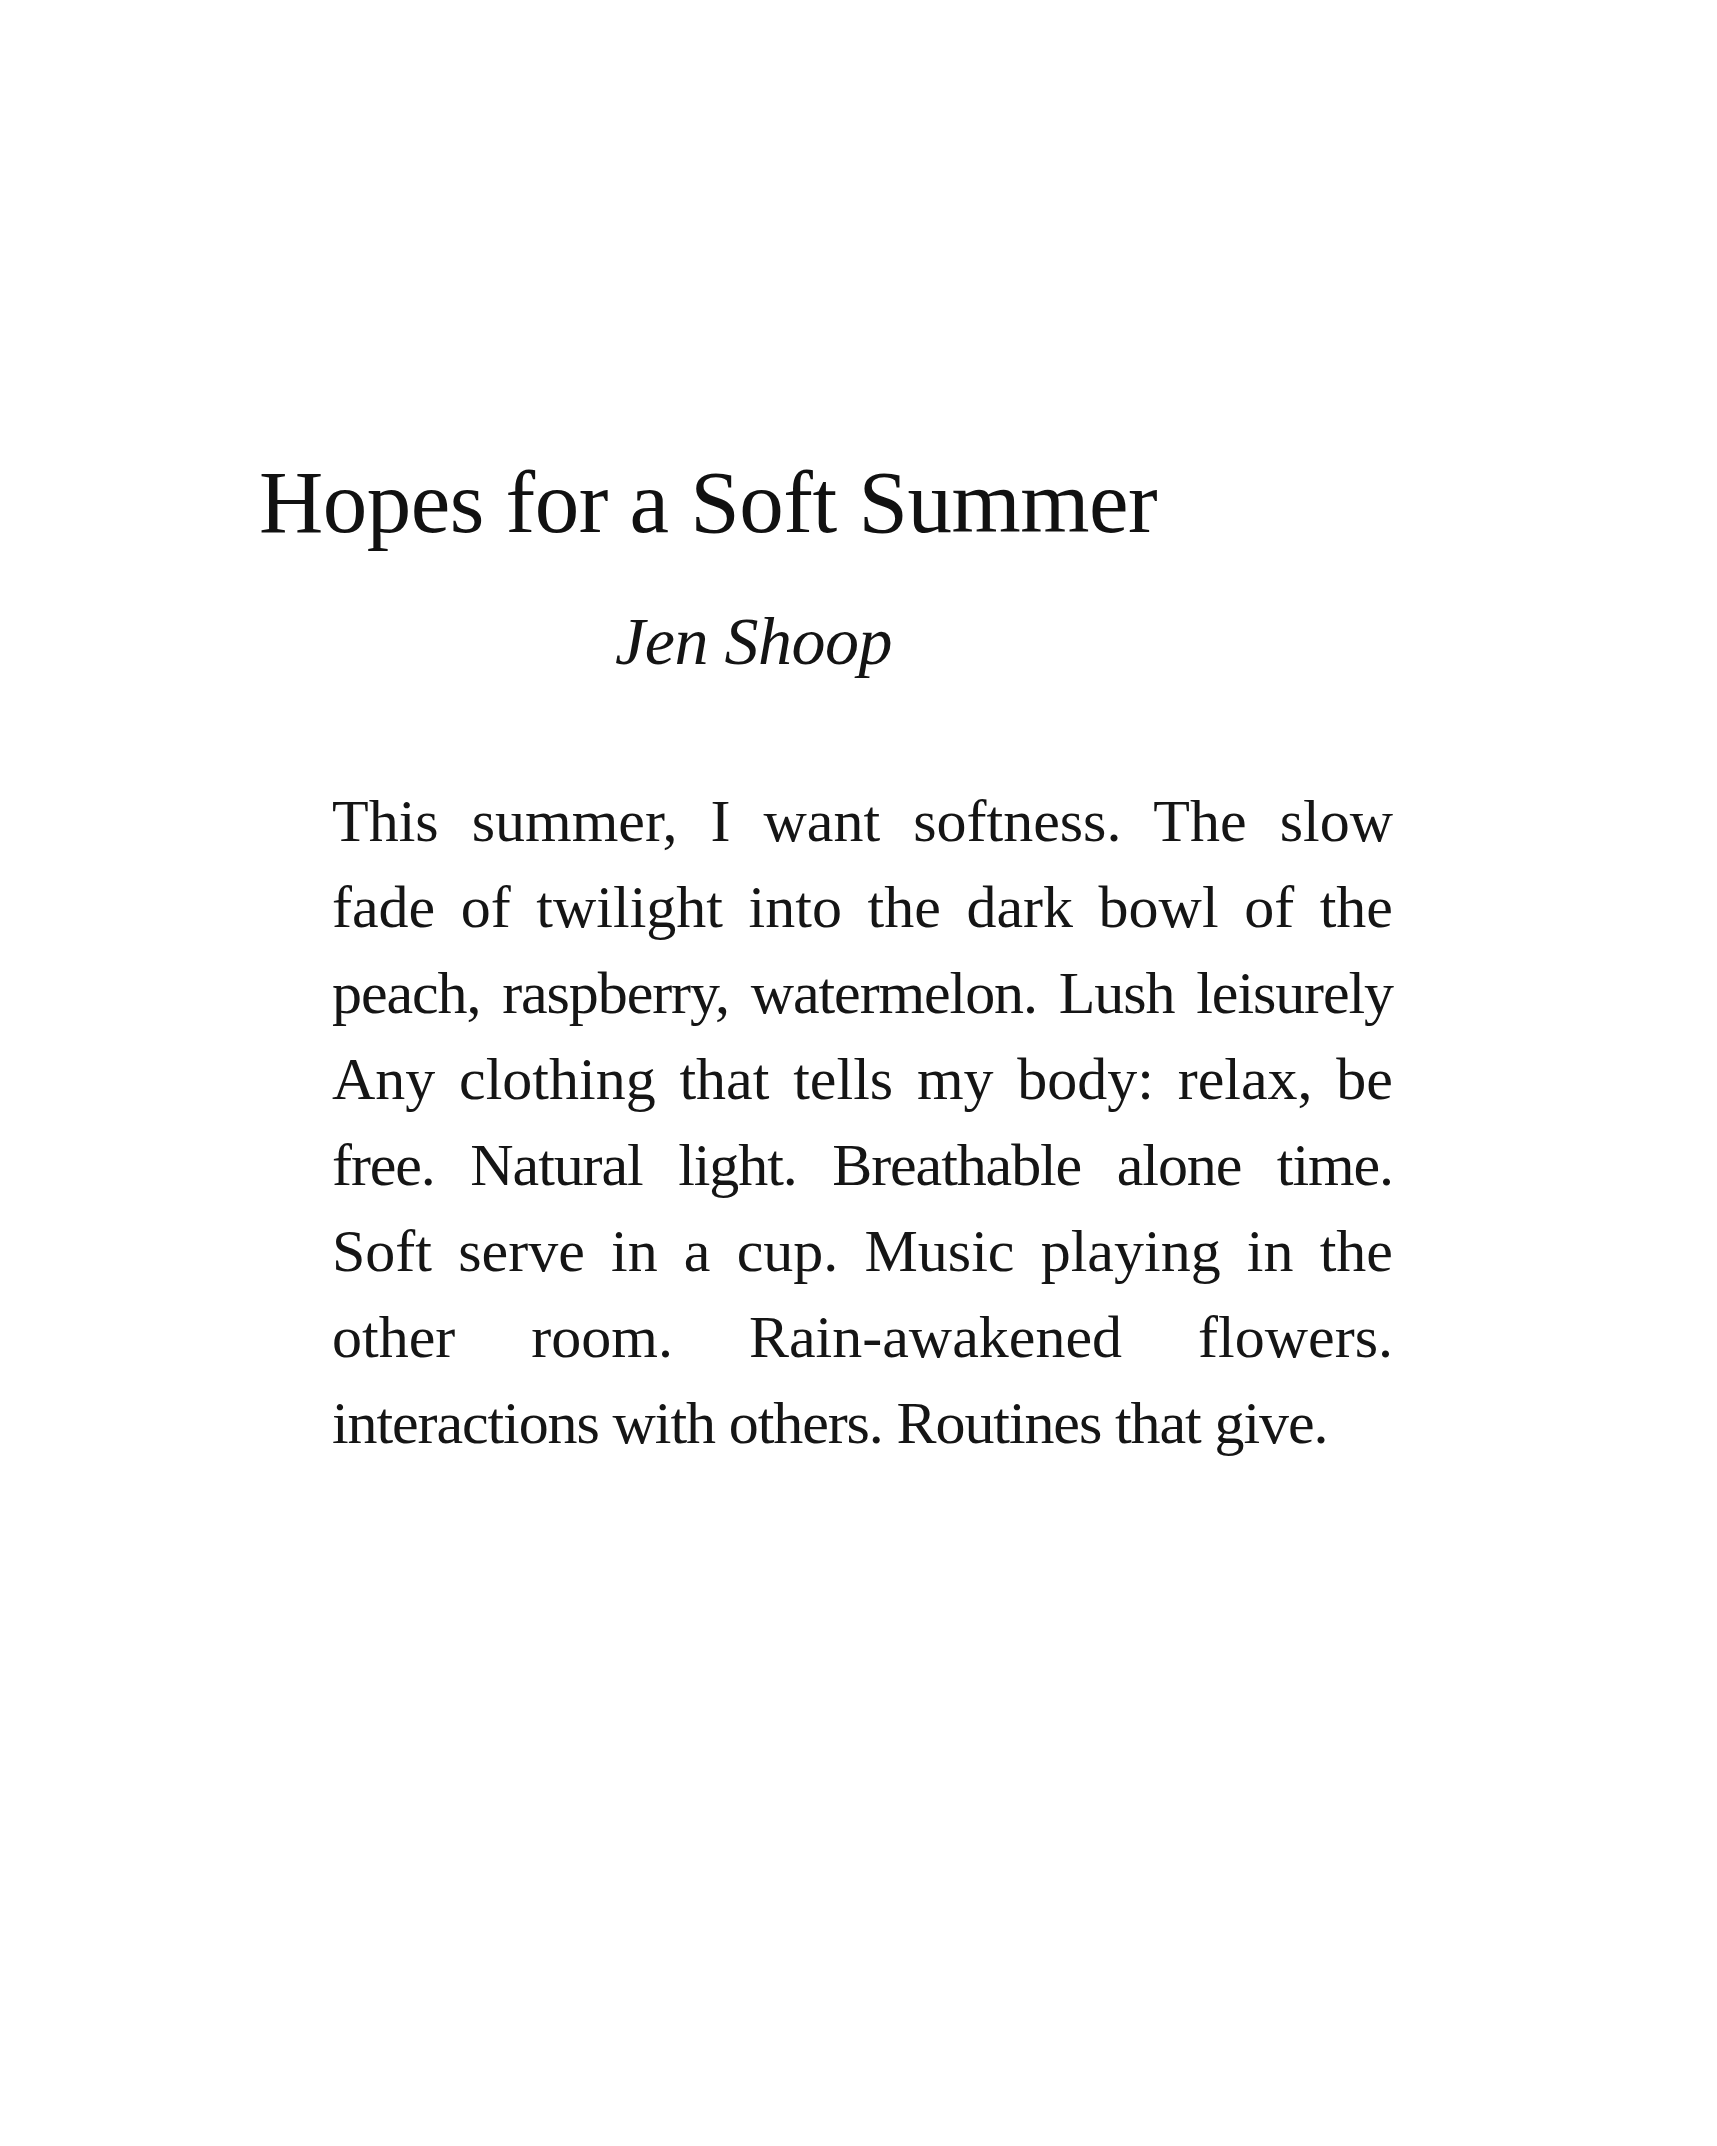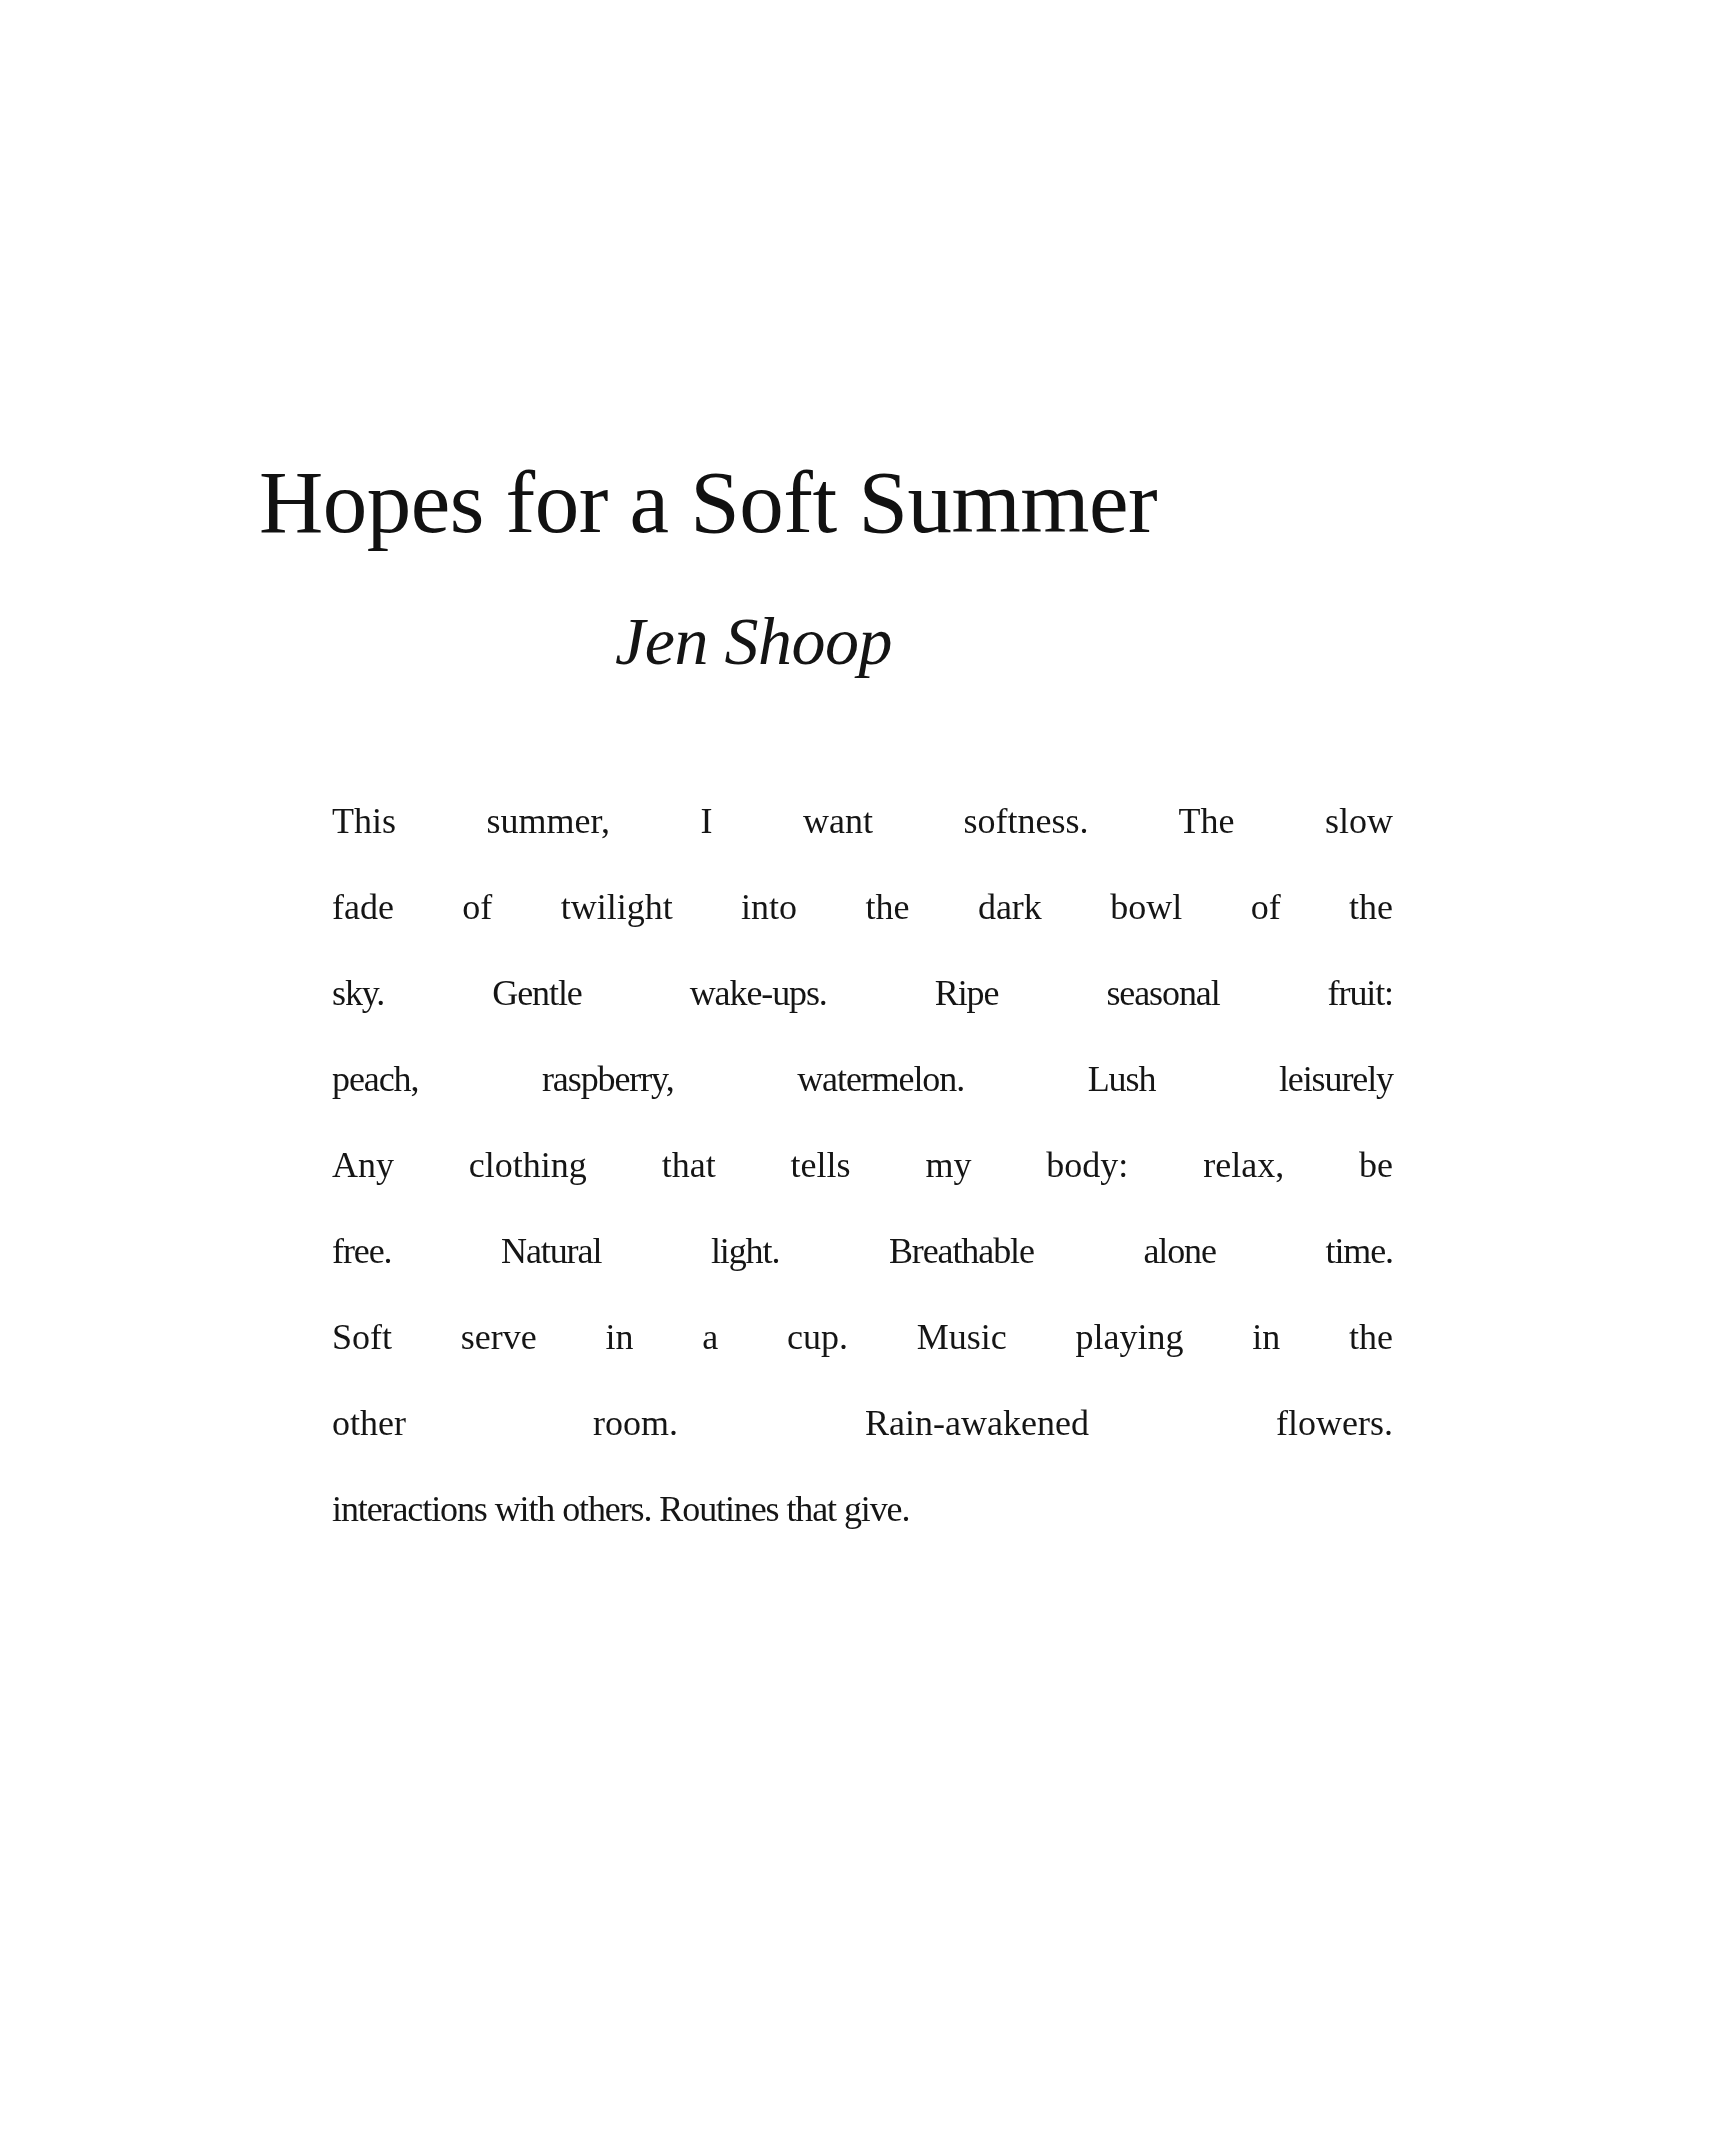--- a/index.html
+++ b/index.html
@@ -43,21 +43,21 @@
     }
     .body-text {
       position: absolute;
       left: 332px;
       top: 778px;
       width: 1061px;
       margin: 0;
     }
     .line {
       display: block;
-      font-size: 36px;
+      font-size: 60px;
       line-height: 86px;
       height: 86px;
       text-align: justify;
       text-align-last: justify;
       white-space: nowrap;
       color: #151515;
     }
     .line.tight {
       letter-spacing: -1.1px;
     }
@@ -69,21 +69,20 @@
   </style>
 </head>
 <body>
 
 <h1 class="title">Hopes for a Soft Summer</h1>
 <div class="author">Jen Shoop</div>
 
 <div class="body-text">
   <span class="line" style="display: block; text-align: justify; text-align-last: justify; white-space: normal;">This summer, I want softness. The slow</span>
   <span class="line" style="display: block; text-align: justify; text-align-last: justify; white-space: normal;">fade of twilight into the dark bowl of the</span>
-  <span class="line tight" style="display: block; text-align: justify; text-align-last: justify; white-space: normal;">sky. Gentle wake-ups. Ripe seasonal fruit:</span>
   <span class="line tight" style="display: block; text-align: justify; text-align-last: justify; white-space: normal;">peach, raspberry, watermelon. Lush leisurely</span>
   <span class="line" style="display: block; text-align: justify; text-align-last: justify; white-space: normal;">Any clothing that tells my body: relax, be</span>
   <span class="line tight" style="display: block; text-align: justify; text-align-last: justify; white-space: normal;">free. Natural light. Breathable alone time.</span>
   <span class="line" style="display: block; text-align: justify; text-align-last: justify; white-space: normal;">Soft serve in a cup. Music playing in the</span>
   <span class="line" style="display: block; text-align: justify; text-align-last: justify; white-space: normal;">other room. Rain-awakened flowers.</span>
   <span class="line last" style="display: block; text-align: left; text-align-last: left; white-space: normal;">interactions with others. Routines that give.</span>
 </div>
 
 
 </body></html>

